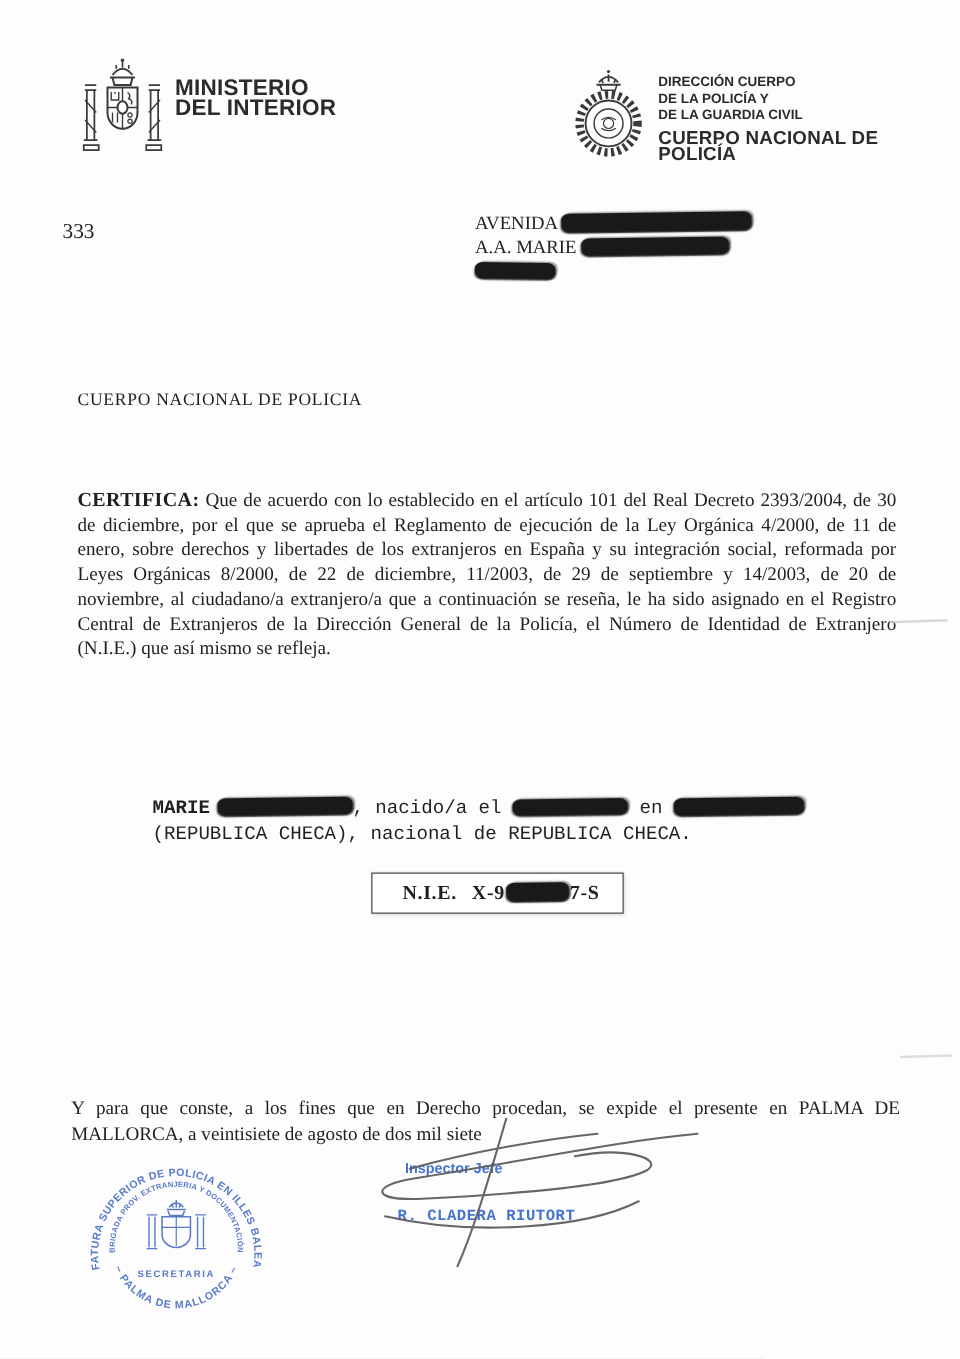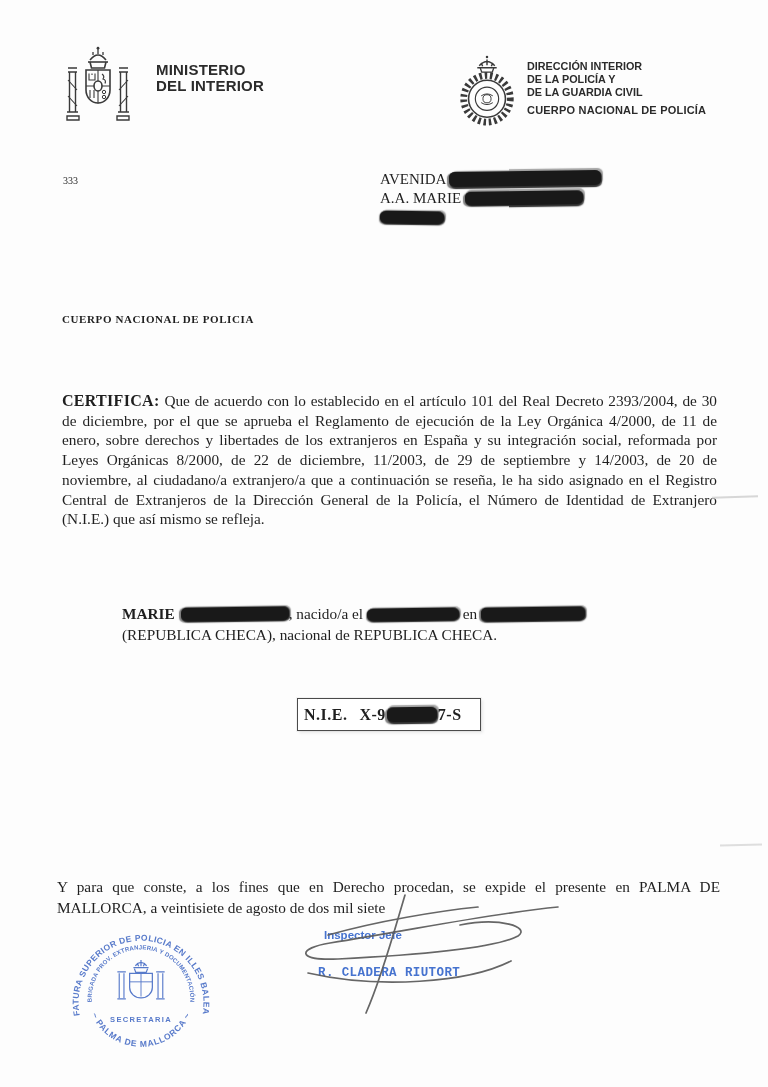--- a/index.html
+++ b/index.html
@@ -3,37 +3,37 @@
 <meta charset="utf-8">
 <style>
   html,body{margin:0;padding:0;background:#e8e8e8;}
   .page{
     position:relative;width:768px;height:1087px;margin:0 auto;
     background:#fdfdfd;overflow:hidden;
     font-family:"Liberation Serif",serif;color:#1f1f1f;
   }
   
   .hdr-left{position:absolute;left:60px;top:46px;display:flex;}
-  .ministry{margin-left:20px;margin-top:16px;font-family:"Liberation Sans",sans-serif;
-    font-weight:bold;font-size:15px;line-height:16px;color:#2b2b2b;letter-spacing:.2px;}
+  .ministry{margin-left:4px;margin-top:16px;font-family:"Liberation Sans",sans-serif;
+    font-weight:bold;font-size:18px;line-height:16px;color:#2b2b2b;letter-spacing:.2px;}
   .hdr-right{position:absolute;left:454px;top:54px;display:flex;}
   .dir-text{margin-left:7px;margin-top:6px;font-family:"Liberation Sans",sans-serif;
     font-weight:bold;font-size:10.8px;line-height:13px;color:#2b2b2b;}
-  .cuerpo-small{font-size:11px;margin-top:5px;letter-spacing:.2px;}
+  .cuerpo-small{font-size:15px;margin-top:5px;letter-spacing:.2px;}
   
-  .ref-number{position:absolute;left:63px;top:175px;font-size:10px;}
+  .ref-number{position:absolute;left:50px;top:175px;font-size:17px;}
   .address{position:absolute;left:380px;top:170px;font-size:15px;line-height:19px;}
-  .doc-title{position:absolute;left:62px;top:313px;font-weight:bold;font-size:11px;letter-spacing:.6px;}
+  .doc-title{position:absolute;left:62px;top:313px;font-weight:normal;font-size:14px;letter-spacing:.6px;}
   .cert-par{position:absolute;left:62px;top:391px;width:655px;text-align:justify;
     font-size:15.3px;line-height:19.7px;}
   .cert-label{font-weight:bold;font-size:16px;letter-spacing:.3px;}
-  .subject{position:absolute;left:122px;top:603px;width:527px;font-size:15.3px;line-height:21px;}
+  .subject{position:absolute;left:122px;top:636px;width:527px;font-size:15.3px;line-height:21px;font-family:Liberation Mono, monospace;}
   .subject .bold{font-weight:bold;}
   .nie-box{position:absolute;left:297px;top:698px;border:1.5px solid #4a4a4a;
-    background:#fff;padding:7px 18px 6px 6px;font-weight:bold;font-size:16px;
+    background:#fff;padding:7px 18px 6px 24px;font-weight:bold;font-size:16px;
     letter-spacing:.5px;box-shadow:2px 2px 3px rgba(0,0,0,.08),0 0 0 1px rgba(0,0,0,.04);}
   .nie-box .lbl{margin-right:12px;}
   .closing{position:absolute;left:57px;top:877px;width:663px;text-align:justify;
     font-size:15.3px;line-height:20.5px;}
   
   .redact{display:inline-block;background:#191919;border-radius:6px/5px;
     vertical-align:-2px;transform:rotate(-.8deg);filter:blur(.4px);
     box-shadow:1px 1px 1px rgba(25,25,25,.75),-1px 1px 1px rgba(25,25,25,.55),2px -1px 1px rgba(25,25,25,.4);}
   .r-addr1{width:118px;height:14px;}
   .r-addr2{width:152px;height:15px;}
@@ -95,21 +95,21 @@
         <circle cx="34" cy="3" r="1.3" fill="#3a3a3a" stroke="none"></circle>
         <path d="M27,14 l1.5,4.5 h11 l1.5,-4.5" stroke-width="1.3"></path>
         <circle cx="34" cy="46" r="24" stroke-width="7" stroke-dasharray="2.6 2.9"></circle>
         <circle cx="34" cy="46" r="19" stroke-width="1.6"></circle>
         <circle cx="34" cy="46" r="12" stroke-width="1.2"></circle>
         <path d="M28,43 q6,-4 12,0 M28,50 q6,4 12,0" stroke-width="1"></path>
         <circle cx="34" cy="46" r="4.2" stroke-width="1"></circle>
       </g>
     </svg>
     <div class="dir-text">
-      <div>DIRECCIÓN INTERIOR</div>
+      <div>DIRECCIÓN CUERPO</div>
       <div>DE LA POLICÍA Y</div>
       <div>DE LA GUARDIA CIVIL</div>
       <div class="cuerpo-small">CUERPO NACIONAL DE POLICÍA</div>
     </div>
   </div>
 
   <div class="ref-number">333</div>
 
   <div class="address">
     <div><span>AVENIDA</span> <span class="redact r-addr2"></span></div>

